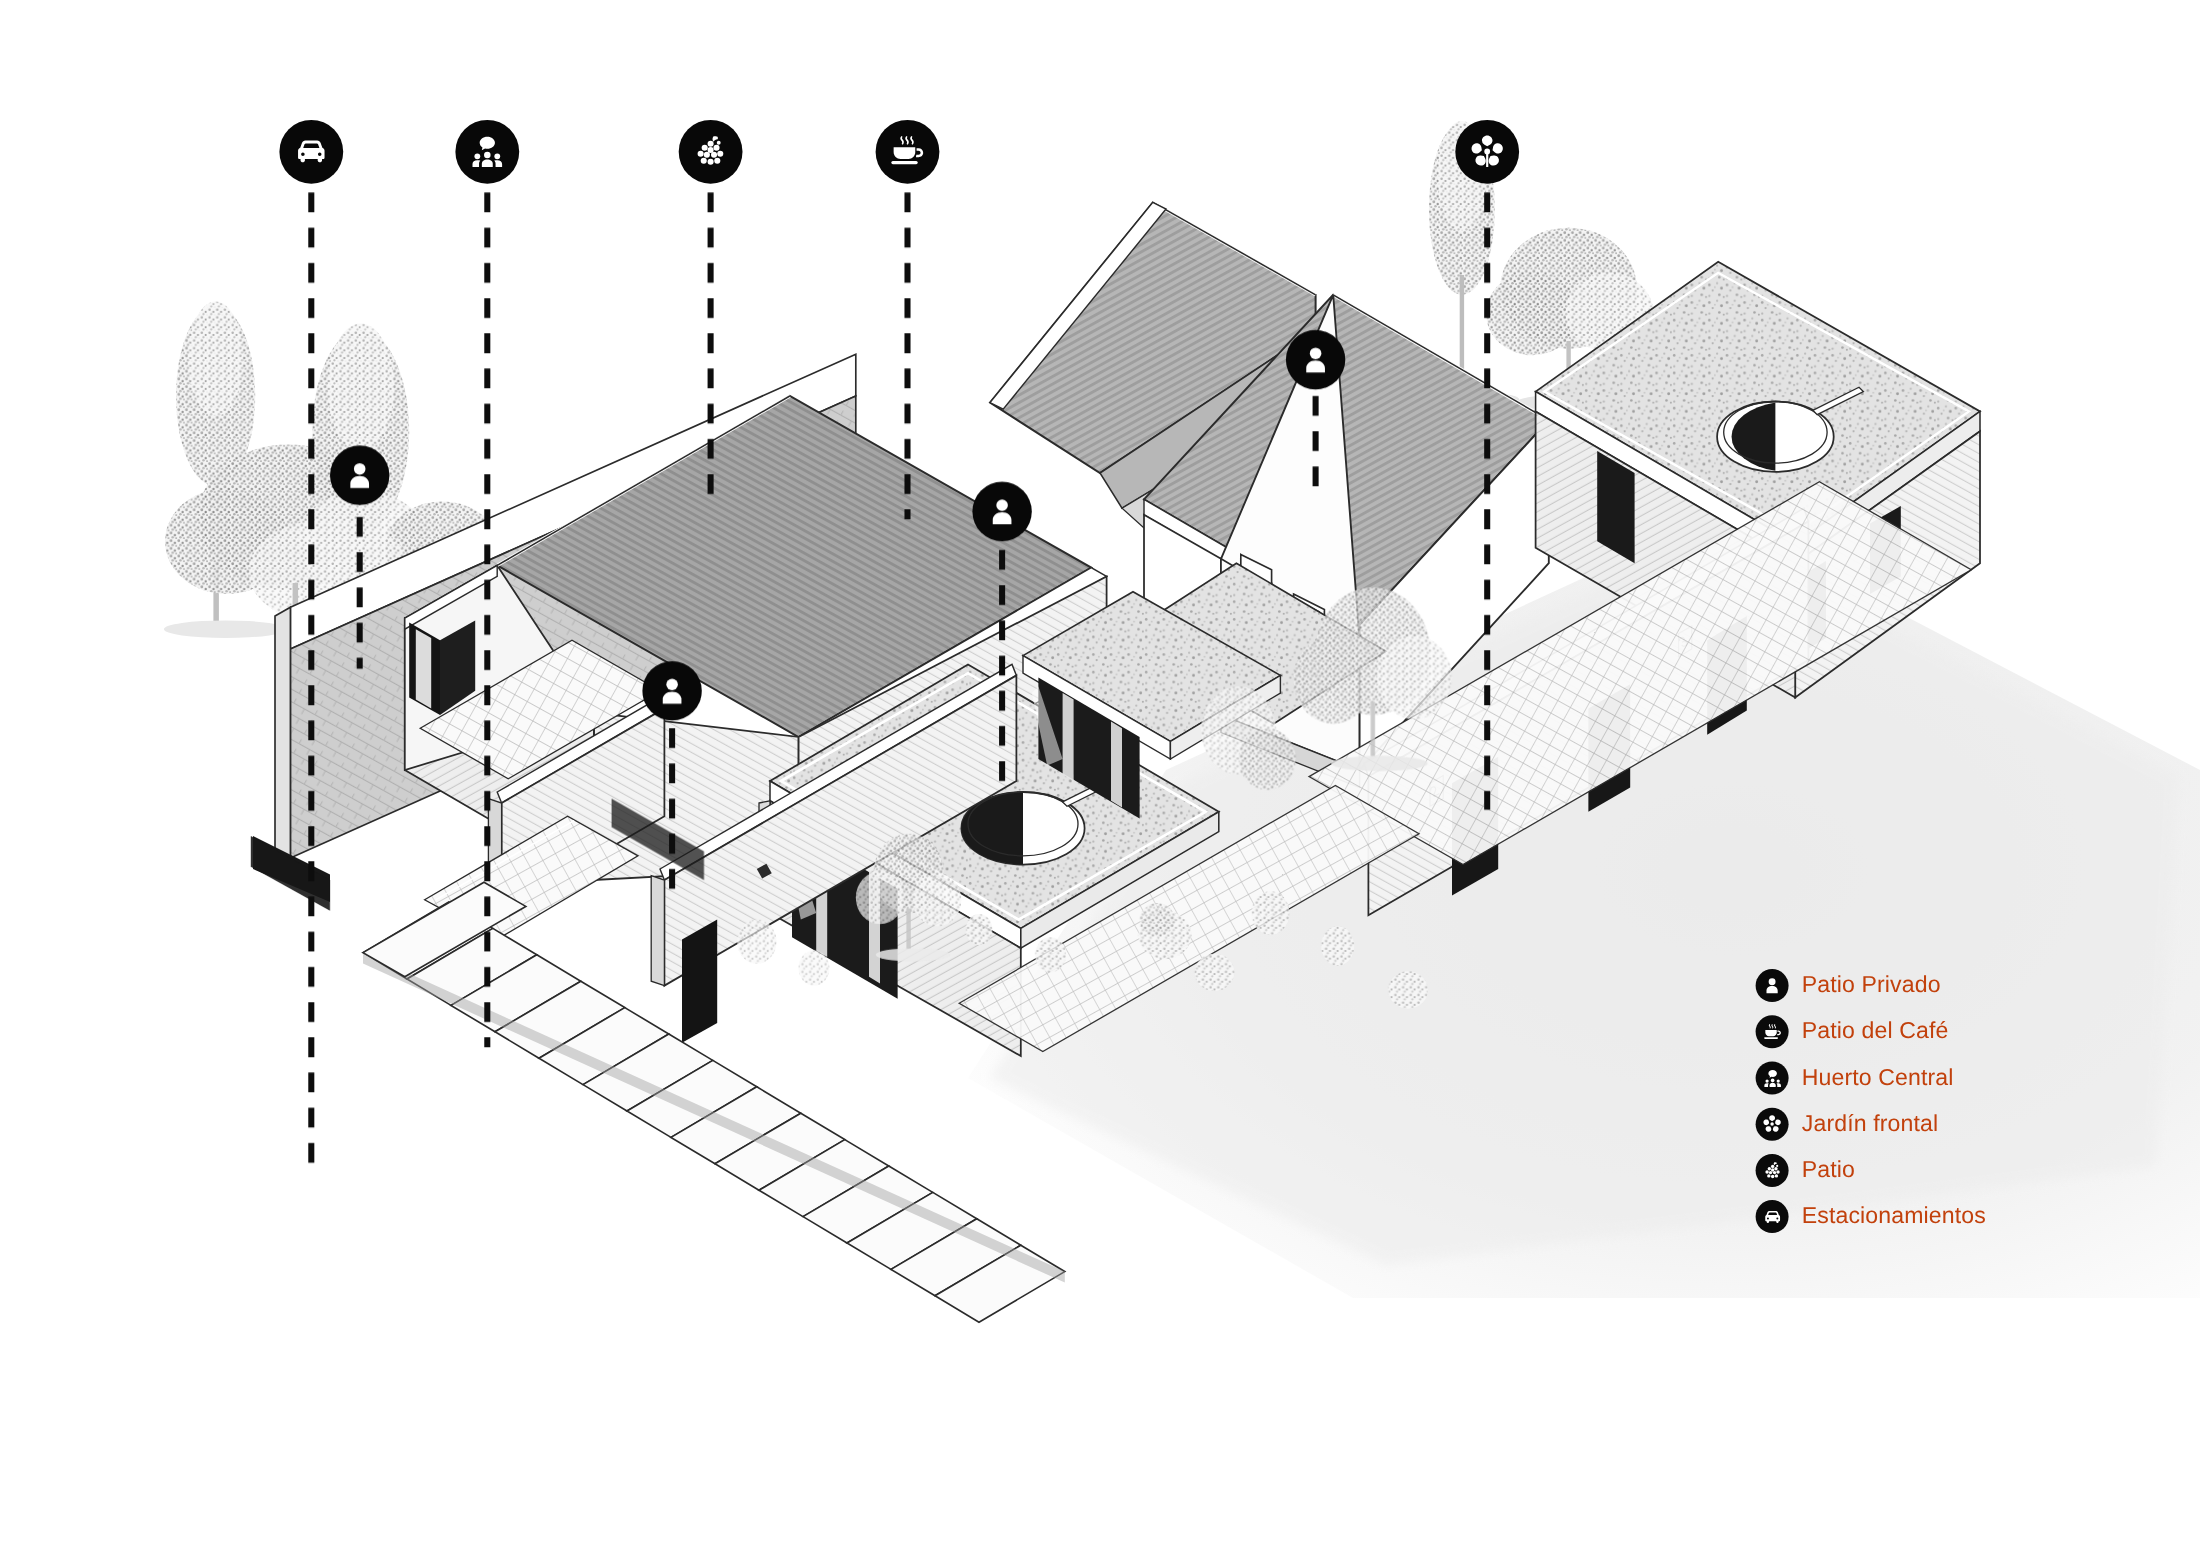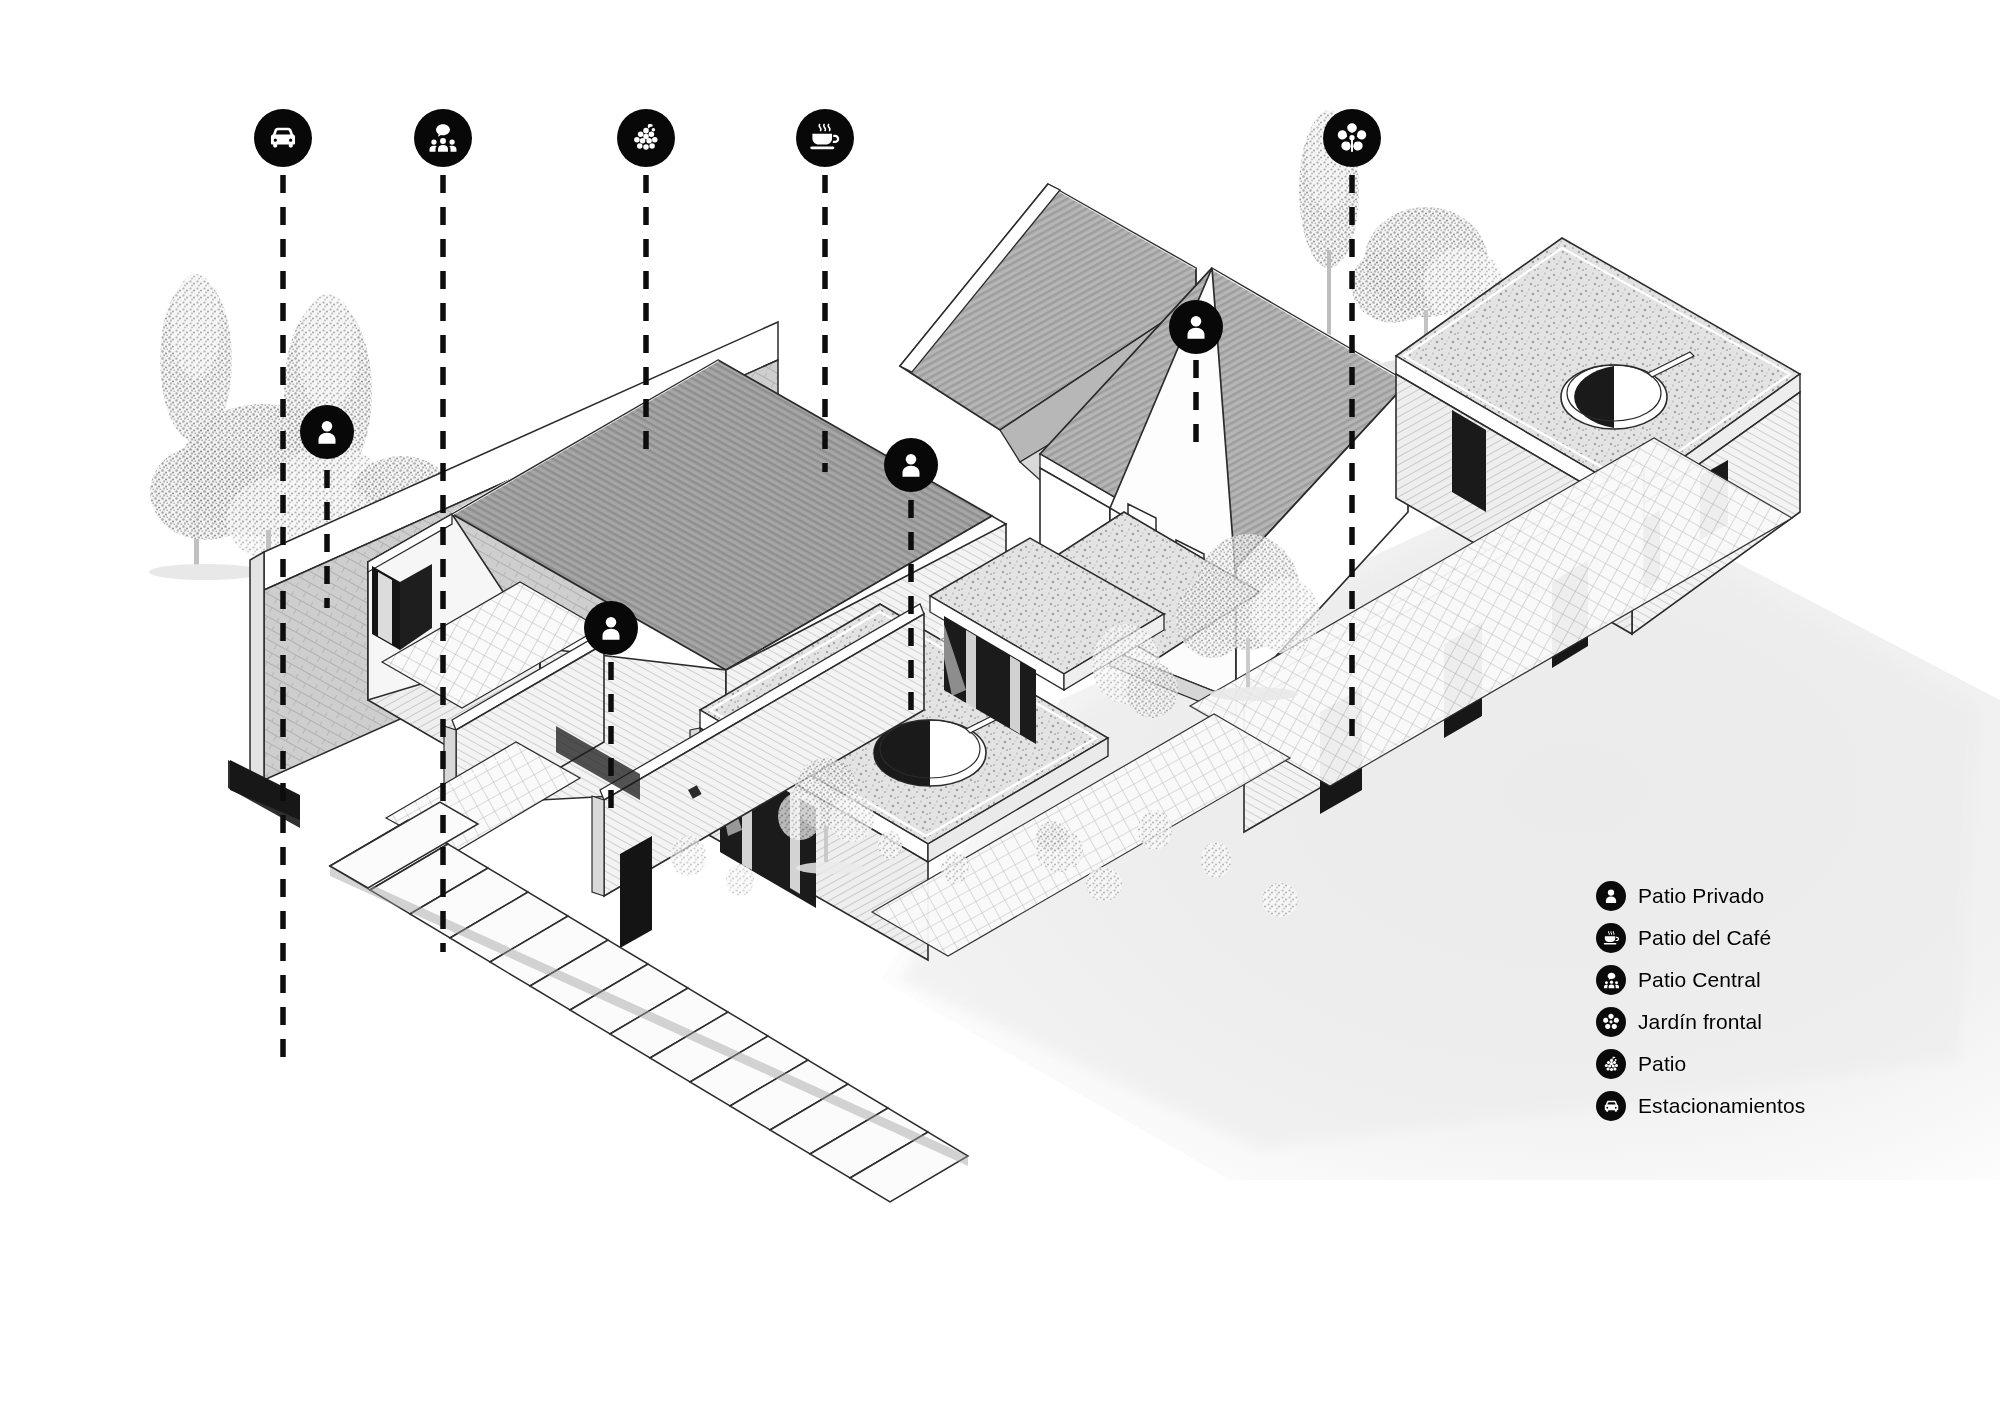--- a/index.html
+++ b/index.html
@@ -16,21 +16,21 @@
     position:absolute; left:1596px; top:880px; width:330px;
     display:flex; flex-direction:column; gap:10px;
   }
   .legend-row{display:flex;align-items:center;gap:12px;height:32px;}
   .legend-bullet{
     width:30px;height:30px;border-radius:50%;background:#0a0a0a;
     display:flex;align-items:center;justify-content:center;flex:0 0 auto;
   }
   .legend-bullet svg{display:block;}
   .legend-label{
-    font-size:21px;color:#000000;letter-spacing:.1px;white-space:nowrap;
+    font-size:21px;color:#c2410c;letter-spacing:.1px;white-space:nowrap;
     font-family:"Liberation Sans","DejaVu Sans",sans-serif;
   }
 
   
   .pin{position:absolute;transform:translate(-50%,-50%);}
   .pin .disc{
     width:58px;height:58px;border-radius:50%;background:#080808;
     display:flex;align-items:center;justify-content:center;
   }
   .pin.small .disc{width:54px;height:54px;}
@@ -528,21 +528,21 @@
         <svg width="19" height="19" viewBox="0 0 24 24" fill="#fff">
           <path d="M12 2.3c-2.7 0-4.9 1.75-4.9 3.9 0 1.2.7 2.3 1.8 3l-.45 1.85 2.1-1.1c.46.1.95.15 1.45.15 2.7 0 4.9-1.75 4.9-3.9s-2.2-3.9-4.9-3.9Z"></path>
           <circle cx="12" cy="14.1" r="2.1"></circle>
           <circle cx="5.6" cy="14.9" r="1.85"></circle>
           <circle cx="18.4" cy="14.9" r="1.85"></circle>
           <path d="M12 16.9c-2.1 0-3.5 1.2-3.5 2.7v2.1h7v-2.1c0-1.5-1.4-2.7-3.5-2.7Z"></path>
           <path d="M5.6 17.5c-1.9 0-3.1 1.05-3.1 2.35v1.85h4.2v-2c0-.8.3-1.55.85-2.1a4.6 4.6 0 0 0-1.95-.1Z"></path>
           <path d="M18.4 17.5c1.9 0 3.1 1.05 3.1 2.35v1.85h-4.2v-2c0-.8-.3-1.55-.85-2.1a4.6 4.6 0 0 1 1.95-.1Z"></path>
         </svg>
       </span>
-      <span class="legend-label">Patio Central</span>
+      <span class="legend-label">Huerto Central</span>
     </div>
 
     <div class="legend-row">
       <span class="legend-bullet">
         <svg width="20" height="20" viewBox="0 0 24 24" fill="#fff">
           <path d="M12 2.1c1.85 0 3.2 1.45 3.2 3.05 0 1.1-.6 2.05-1.55 2.6l-1.65.95-1.65-.95A2.98 2.98 0 0 1 8.8 5.15C8.8 3.55 10.15 2.1 12 2.1Z"></path>
           <path d="M21.3 8.9c.57 1.76-.35 3.5-1.87 4-1.05.34-2.14.06-2.9-.63l-1.3-1.22.3-1.88c.16-1.02.86-1.9 1.9-2.24 1.52-.5 3.3.2 3.87 1.97Z"></path>
           <path d="M17.75 19.7c-1.5 1.09-3.42.78-4.36-.52-.65-.9-.7-2.02-.22-2.95l.83-1.62 1.88-.3c1.02-.17 2.06.25 2.71 1.14.94 1.3.66 3.16-.84 4.25Z"></path>
           <path d="M6.25 19.7c1.5 1.09 3.42.78 4.36-.52.65-.9.7-2.02.22-2.95l-.83-1.62-1.88-.3c-1.02-.17-2.06.25-2.71 1.14-.94 1.3-.66 3.16.84 4.25Z"></path>
           <path d="M2.7 8.9c-.57 1.76.35 3.5 1.87 4 1.05.34 2.14.06 2.9-.63l1.3-1.22-.3-1.88c-.16-1.02-.86-1.9-1.9-2.24C5.05 6.43 3.27 7.13 2.7 8.9Z"></path>

